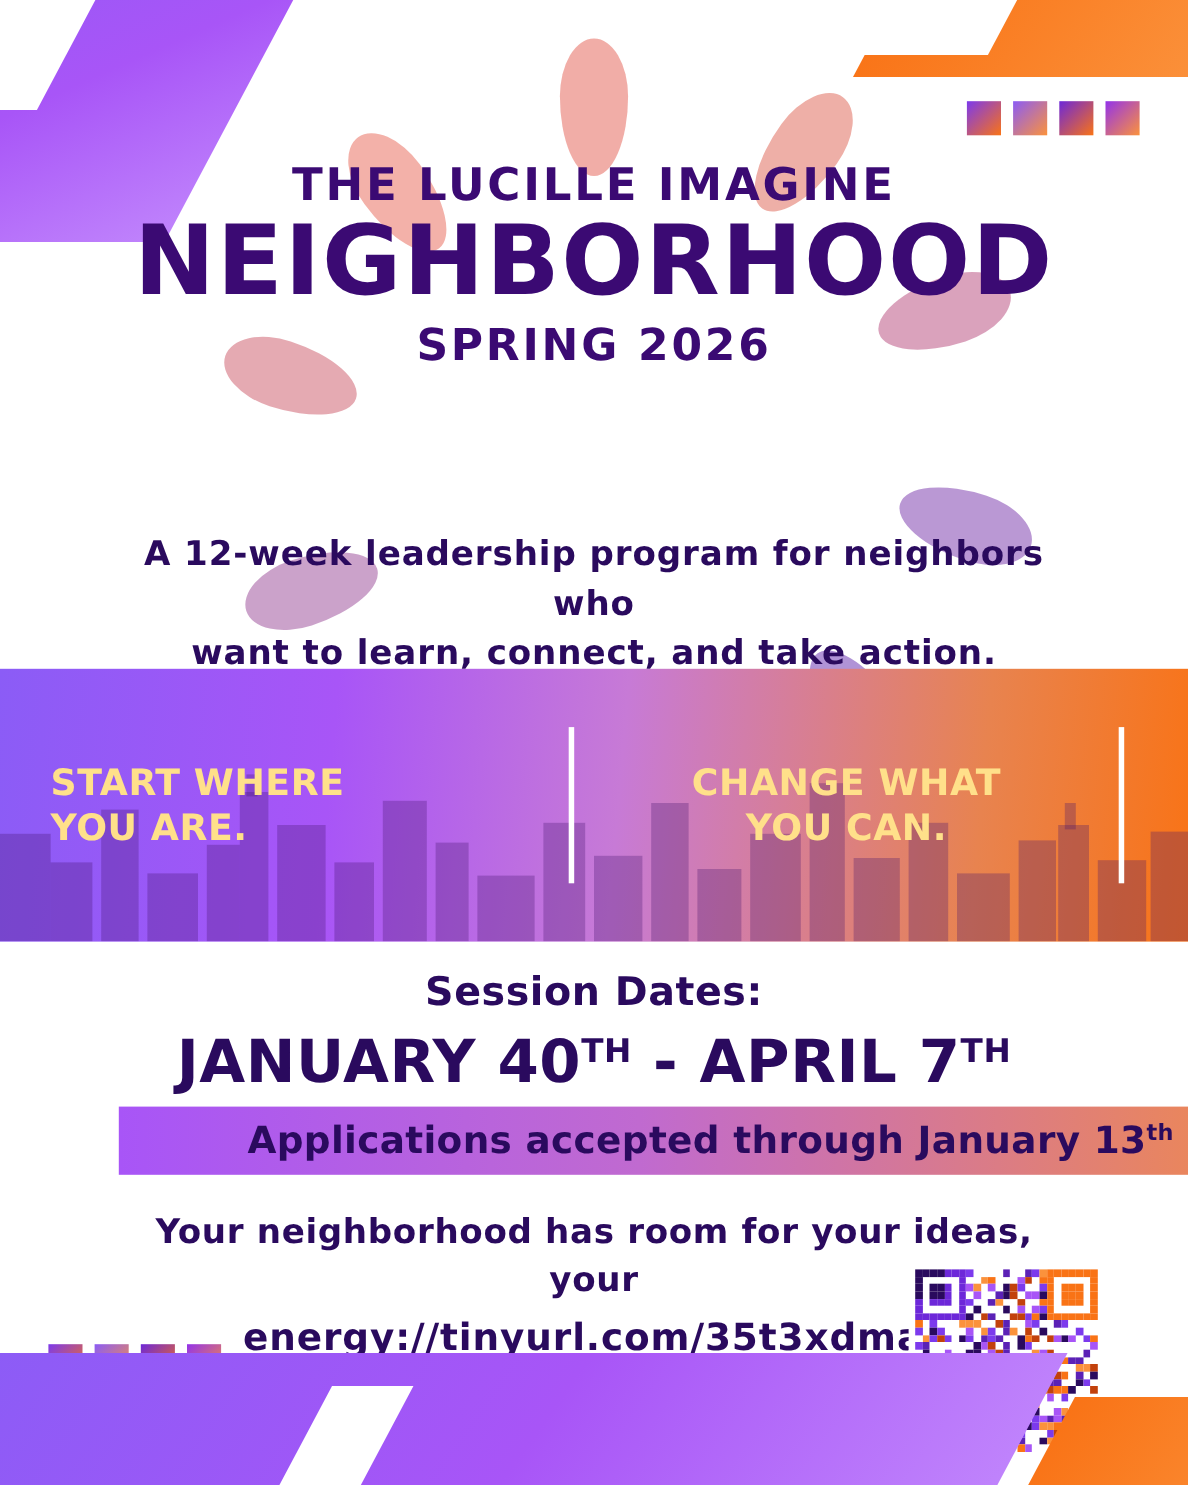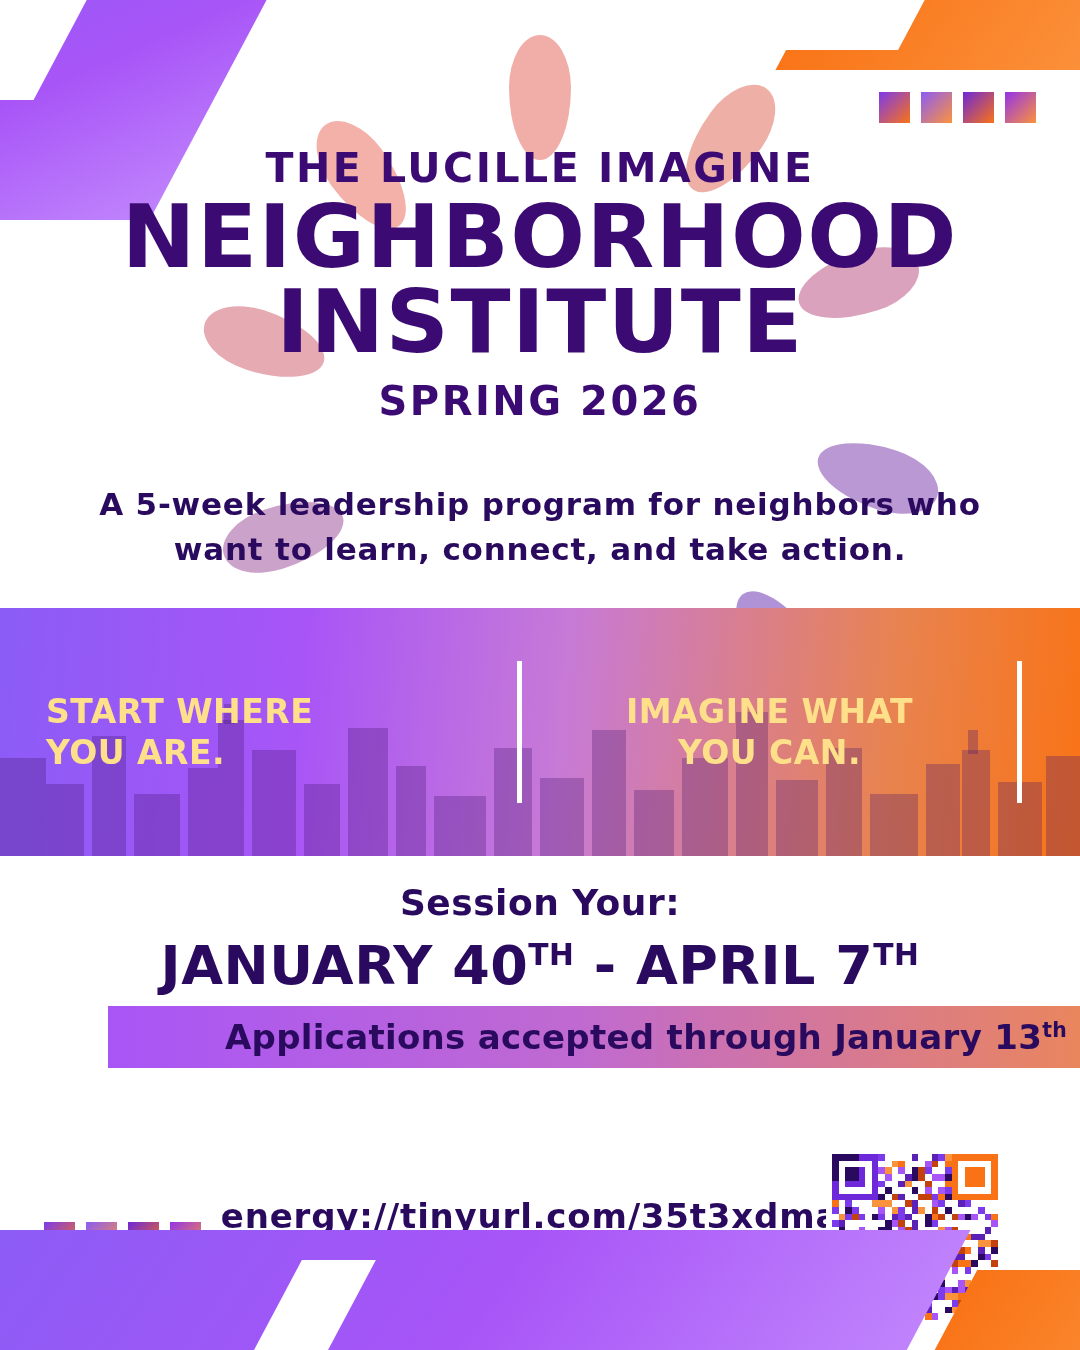--- a/index.html
+++ b/index.html
@@ -349,26 +349,25 @@
     <div class="petal" style="transform: rotate(180deg) translate(-31px,-250px); background:#b692d6;"></div>
     <div class="petal" style="transform: rotate(216deg) translate(-31px,-250px); background:#b08ed2;"></div>
     <div class="petal" style="transform: rotate(252deg) translate(-31px,-250px); background:#c79ac6;"></div>
     <div class="petal" style="transform: rotate(288deg) translate(-31px,-250px); background:#e3a3ab;"></div>
     <div class="petal" style="transform: rotate(324deg) translate(-31px,-250px); background:#f2aaa2;"></div>
   </div>
 
   <div class="headline">
     <p class="kicker">THE LUCILLE IMAGINE</p>
     <p class="title-1">NEIGHBORHOOD</p>
-    <p class="title-2">INSTITUTE</p>
     <p class="season">SPRING 2026</p>
   </div>
 
   <div class="subhead">
-    <div>A 5-week leadership program for neighbors who</div>
+    <div>A 12-week leadership program for neighbors who</div>
     <div>want to learn, connect, and take action.</div>
   </div>
 
   <div class="band">
     <svg width="1080" height="248" viewBox="0 0 1080 248">
       <g fill="rgba(70,20,110,0.30)">
         <rect x="0" y="150" width="46" height="98"></rect>
         <rect x="46" y="176" width="38" height="72"></rect>
         <rect x="92" y="128" width="34" height="120"></rect>
         <rect x="134" y="186" width="46" height="62"></rect>
@@ -396,39 +395,40 @@
         <rect x="1046" y="148" width="34" height="100"></rect>
       </g>
     </svg>
     <div class="band-content">
       <div class="tagline left">
         <div>START WHERE</div>
         <div>YOU ARE.</div>
       </div>
       <div class="divider"></div>
       <div class="tagline">
-        <div>IMAGINE WHAT</div>
+        <div>CHANGE WHAT</div>
         <div>YOU CAN.</div>
       </div>
       <div class="divider"></div>
     </div>
   </div>
 
-  <div class="session-label">Session Your:</div>
+  <div class="session-label">Session Dates:</div>
   <div class="session-dates">
     <span>JANUARY 40</span><sup>TH</sup><span> - APRIL 7</span><sup>TH</sup>
   </div>
 
   <div class="apps-bar">
     <div class="apps-bar-text">
       <span>Applications accepted through January 13</span><sup>th</sup>
     </div>
   </div>
 
   <div class="closing">
+    <div>Your neighborhood has room for your ideas, your</div>
   </div>
 
   <div class="link">energy://tinyurl.com/35t3xdma</div>
 
   <div class="qr">
     <div class="qr-grid" id="qr-grid">
         <i style="background: rgb(42, 10, 94);"></i>
         <i style="background: rgb(42, 10, 94);"></i>
         <i style="background: rgb(42, 10, 94);"></i>
         <i style="background: rgb(42, 10, 94);"></i>

